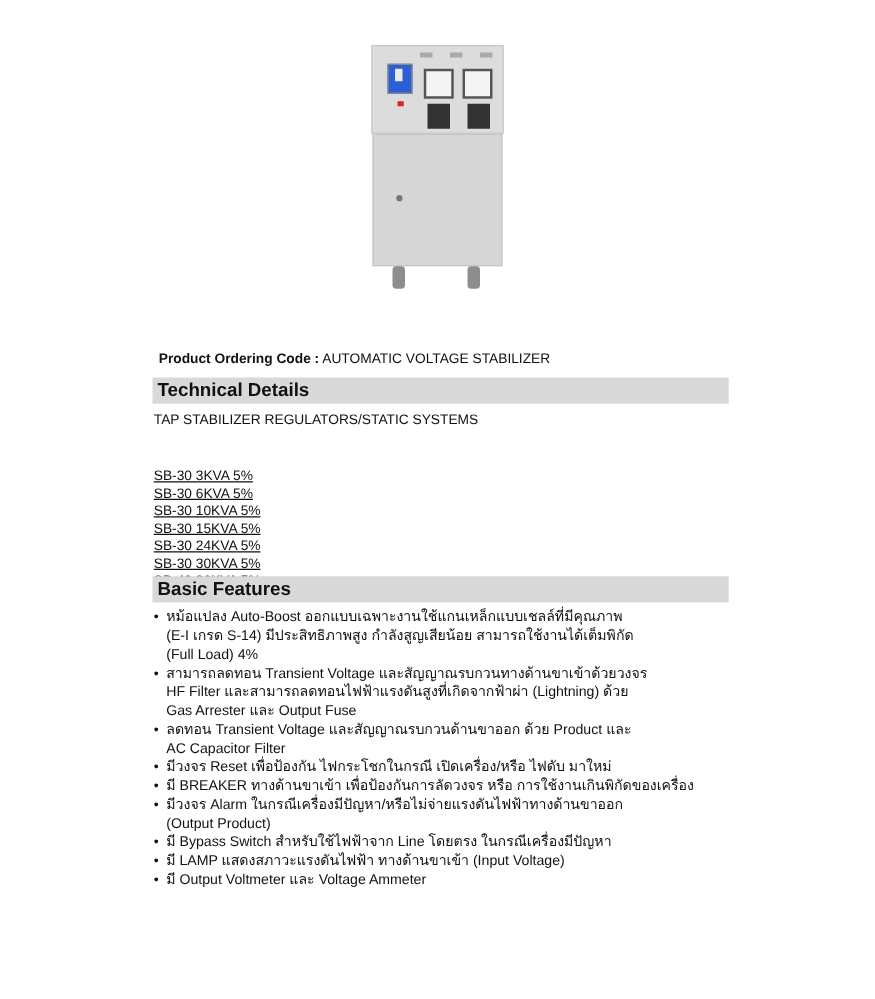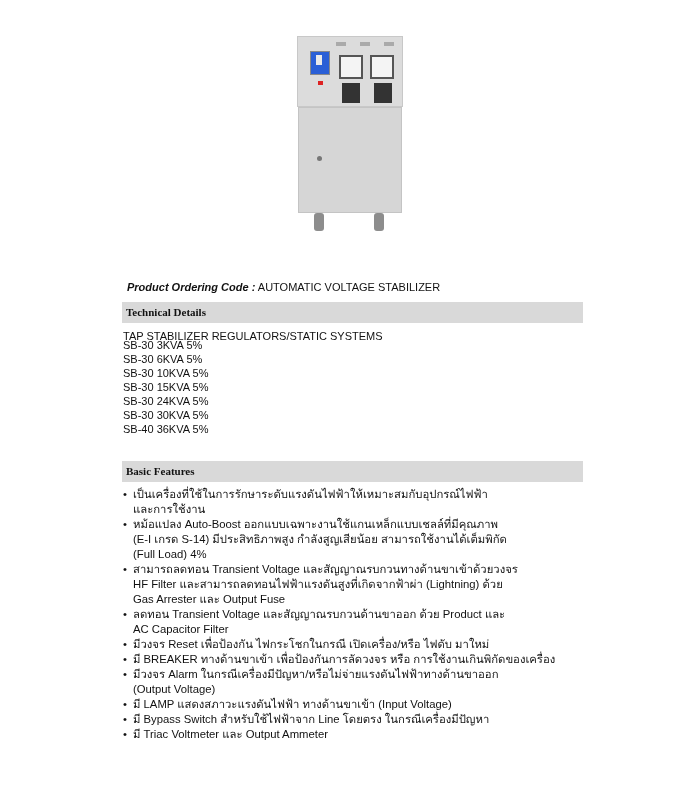--- a/index.html
+++ b/index.html
@@ -16,29 +16,29 @@
   .meter { position:absolute; top:18px; width:24px; height:24px; background:#f4f4f4; border:2px solid #555; box-sizing:border-box; }
   .meter.m1 { left:41px; } .meter.m2 { left:72px; }
   .sw { position:absolute; top:46px; width:18px; height:20px; background:#333; }
   .sw.s1 { left:44px; } .sw.s2 { left:76px; }
   .redlamp { position:absolute; left:20px; top:44px; width:5px; height:4px; background:#d22; }
   .lbl { position:absolute; top:5px; width:10px; height:4px; background:#aaa; }
   .wheel { position:absolute; top:177px; width:10px; height:18px; background:#8d8d8d; border-radius:3px; }
   .wheel.w1 { left:20px; } .wheel.w2 { left:80px; }
 
   .order-line { position:absolute; left:127px; top:281px; font-size:11px; }
-  .order-line b { font-weight:bold;font-style:italic; }
+  .order-line b { font-weight:bold; }
 
   .section-bar { position:absolute; left:122px; width:461px; height:21px; background:#d9d9d9;
-                 font-weight:bold; font-size:11px; line-height:21px; padding-left:4px; box-sizing:border-box;font-family:Liberation Serif, serif; }
+                 font-weight:bold; font-size:15px; line-height:21px; padding-left:4px; box-sizing:border-box; }
   .bar-tech { top:302px; }
   .bar-basic { top:461px; }
 
   .tech-sub { position:absolute; left:123px; top:330px; }
-  .models { position:absolute; left:123px; top:338px; list-style:none; margin:0; padding:0; line-height:14px; }
+  .models { position:absolute; left:123px; top:374px; list-style:none; margin:0; padding:0; line-height:14px;text-decoration:underline; }
 
   .features { position:absolute; left:123px; top:487px; width:460px; list-style:none; margin:0; padding:0; line-height:15px; font-size:11.3px; }
   .features li { position:relative; padding-left:10px; }
   .features li::before { content:"•"; position:absolute; left:0; top:0; }
 </style>
 </head>
 <body>
 
 <div class="product-image">
   <div class="cab-top">
@@ -74,30 +74,28 @@
   <li>SB-30 10KVA 5%</li>
   <li>SB-30 15KVA 5%</li>
   <li>SB-30 24KVA 5%</li>
   <li>SB-30 30KVA 5%</li>
   <li>SB-40 36KVA 5%</li>
 </ul>
 
 <div class="section-bar bar-basic">Basic Features</div>
 
 <ul class="features">
-  <li style="white-space:pre-line">เป็นเครื่องที่ใช้ในการรักษาระดับแรงดันไฟฟ้าให้เหมาะสมกับอุปกรณ์ไฟฟ้า
-และการใช้งาน</li>
   <li style="white-space:pre-line">หม้อแปลง Auto-Boost ออกแบบเฉพาะงานใช้แกนเหล็กแบบเชลล์ที่มีคุณภาพ
 (E-I เกรด S-14) มีประสิทธิภาพสูง กำลังสูญเสียน้อย สามารถใช้งานได้เต็มพิกัด
 (Full Load) 4%</li>
   <li style="white-space:pre-line">สามารถลดทอน Transient Voltage และสัญญาณรบกวนทางด้านขาเข้าด้วยวงจร
 HF Filter และสามารถลดทอนไฟฟ้าแรงดันสูงที่เกิดจากฟ้าผ่า (Lightning) ด้วย
 Gas Arrester และ Output Fuse</li>
   <li style="white-space:pre-line">ลดทอน Transient Voltage และสัญญาณรบกวนด้านขาออก ด้วย Product และ
 AC Capacitor Filter</li>
   <li style="white-space:pre-line">มีวงจร Reset เพื่อป้องกัน ไฟกระโชกในกรณี เปิดเครื่อง/หรือ ไฟดับ มาใหม่</li>
   <li style="white-space:pre-line">มี BREAKER ทางด้านขาเข้า เพื่อป้องกันการลัดวงจร หรือ การใช้งานเกินพิกัดของเครื่อง</li>
   <li style="white-space:pre-line">มีวงจร Alarm ในกรณีเครื่องมีปัญหา/หรือไม่จ่ายแรงดันไฟฟ้าทางด้านขาออก
-(Output Voltage)</li>
+(Output Product)</li>
+  <li style="white-space:pre-line">มี Bypass Switch สำหรับใช้ไฟฟ้าจาก Line โดยตรง ในกรณีเครื่องมีปัญหา</li>
   <li style="white-space:pre-line">มี LAMP แสดงสภาวะแรงดันไฟฟ้า ทางด้านขาเข้า (Input Voltage)</li>
-  <li style="white-space:pre-line">มี Bypass Switch สำหรับใช้ไฟฟ้าจาก Line โดยตรง ในกรณีเครื่องมีปัญหา</li>
-  <li style="white-space:pre-line">มี Triac Voltmeter และ Output Ammeter</li>
+  <li style="white-space:pre-line">มี Output Voltmeter และ Voltage Ammeter</li>
 </ul>
 
 </body></html>

